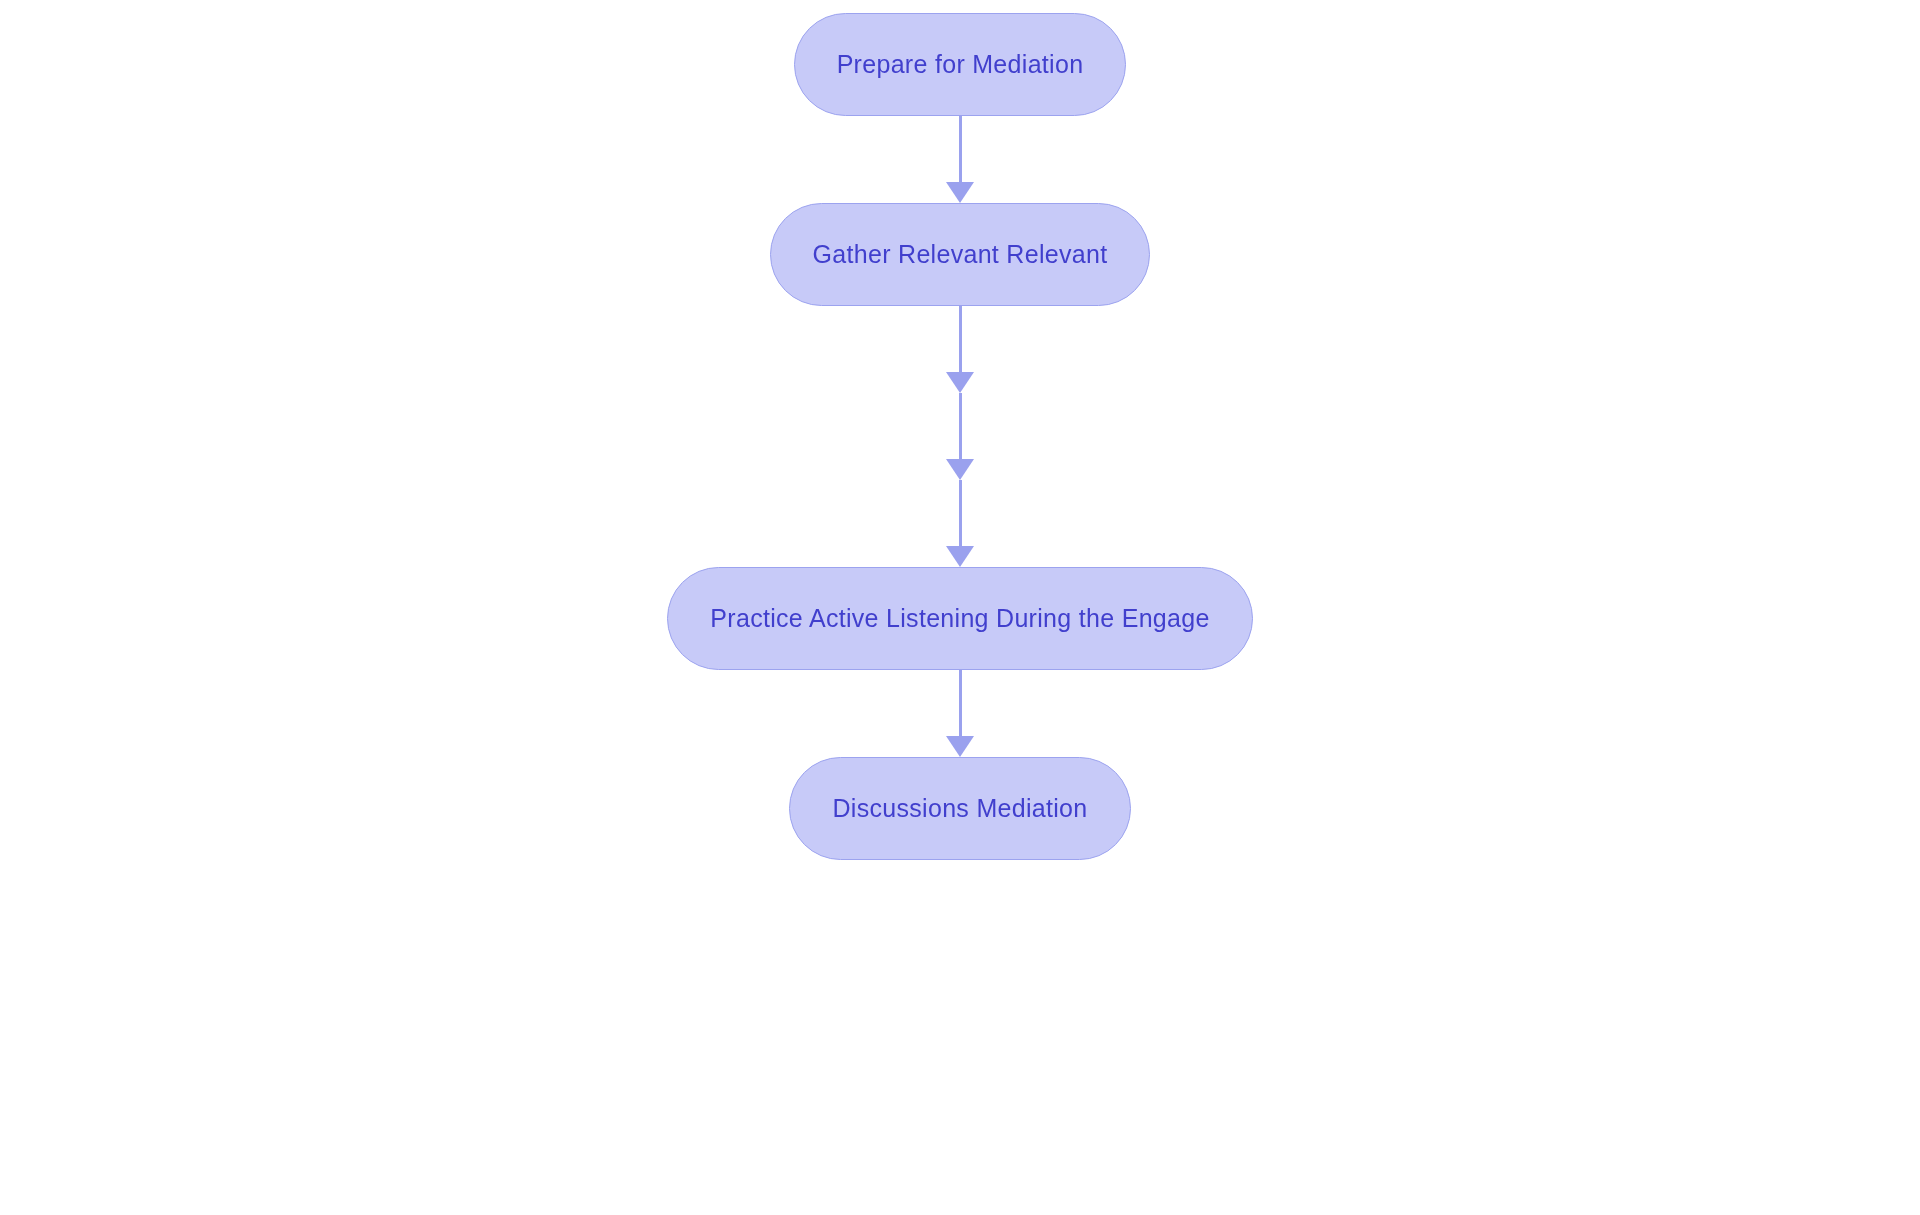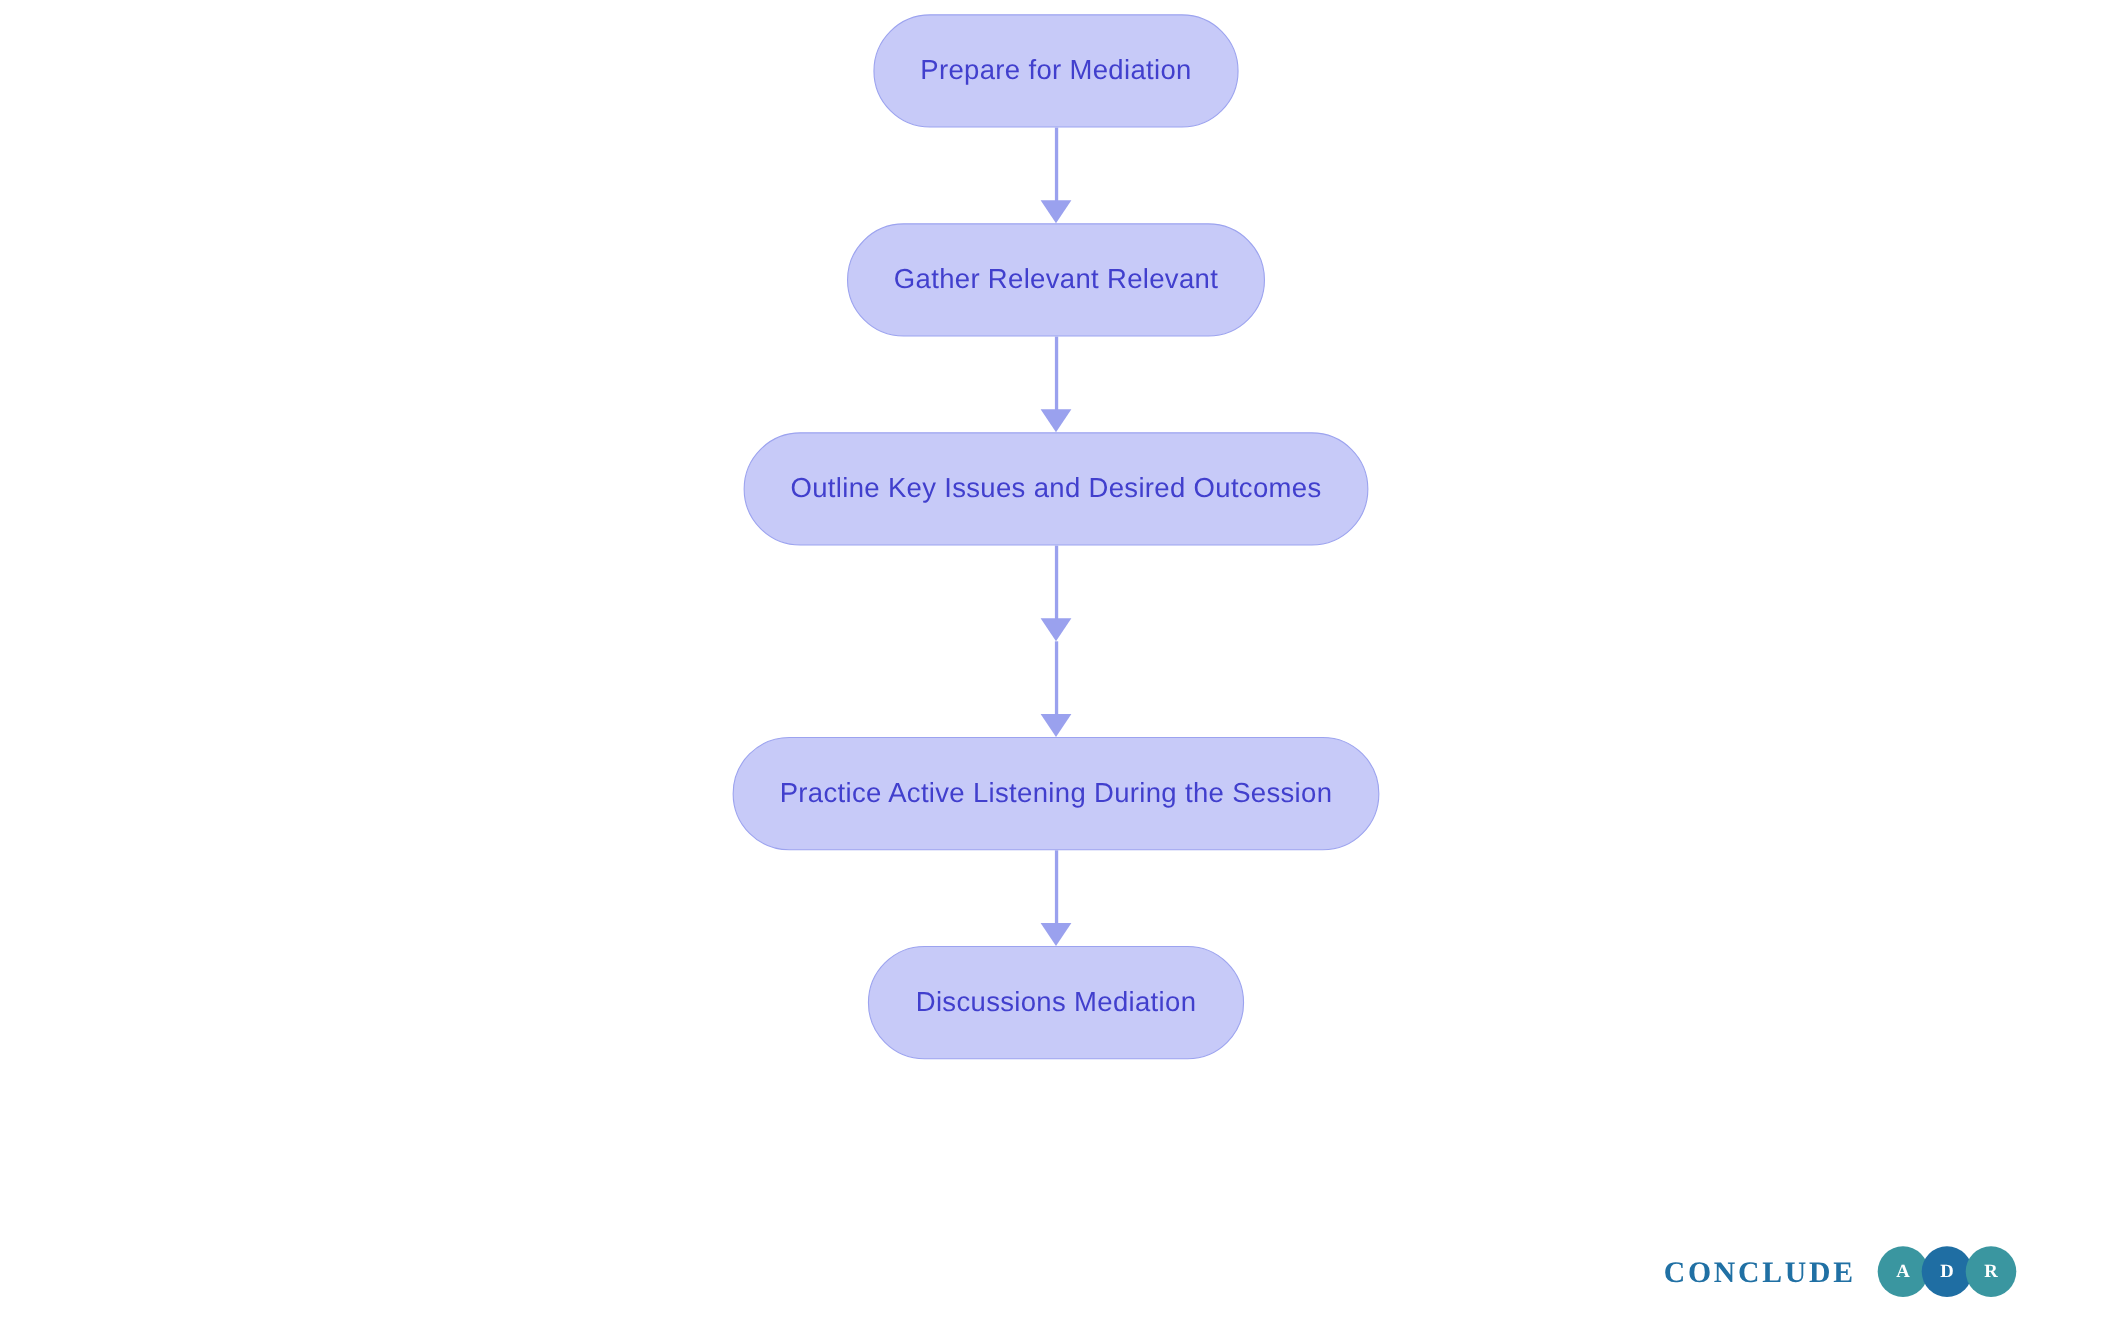--- a/index.html
+++ b/index.html
@@ -108,38 +108,29 @@
       <div class="pill">Prepare for Mediation</div>
       <div class="arrow">
         <div class="line"></div>
         <div class="head"></div>
       </div>
       <div class="pill">Gather Relevant Relevant</div>
       <div class="arrow">
         <div class="line"></div>
         <div class="head"></div>
       </div>
-      <div class="pill">Outline Key Issues and Desired Outcomes</div>
       <div class="arrow">
         <div class="line"></div>
         <div class="head"></div>
       </div>
       <div class="arrow">
         <div class="line"></div>
         <div class="head"></div>
       </div>
-      <div class="pill">Practice Active Listening During the Session</div>
+      <div class="pill">Practice Active Listening During the Engage</div>
       <div class="arrow">
         <div class="line"></div>
         <div class="head"></div>
       </div>
       <div class="pill">Discussions Mediation</div>
     </div>
 
-  <div class="logo">
-    <span class="wordmark">CONCLUDE</span>
-    <div class="badges" id="badges">
-        <span class="badge" style="background: rgb(58, 150, 160); z-index: 1;">A</span>
-        <span class="badge" style="background: rgb(31, 110, 163); z-index: 2;">D</span>
-        <span class="badge" style="background: rgb(58, 150, 160); z-index: 3;">R</span>
-      </div>
-  </div>
 </div>
 
 </body></html>

